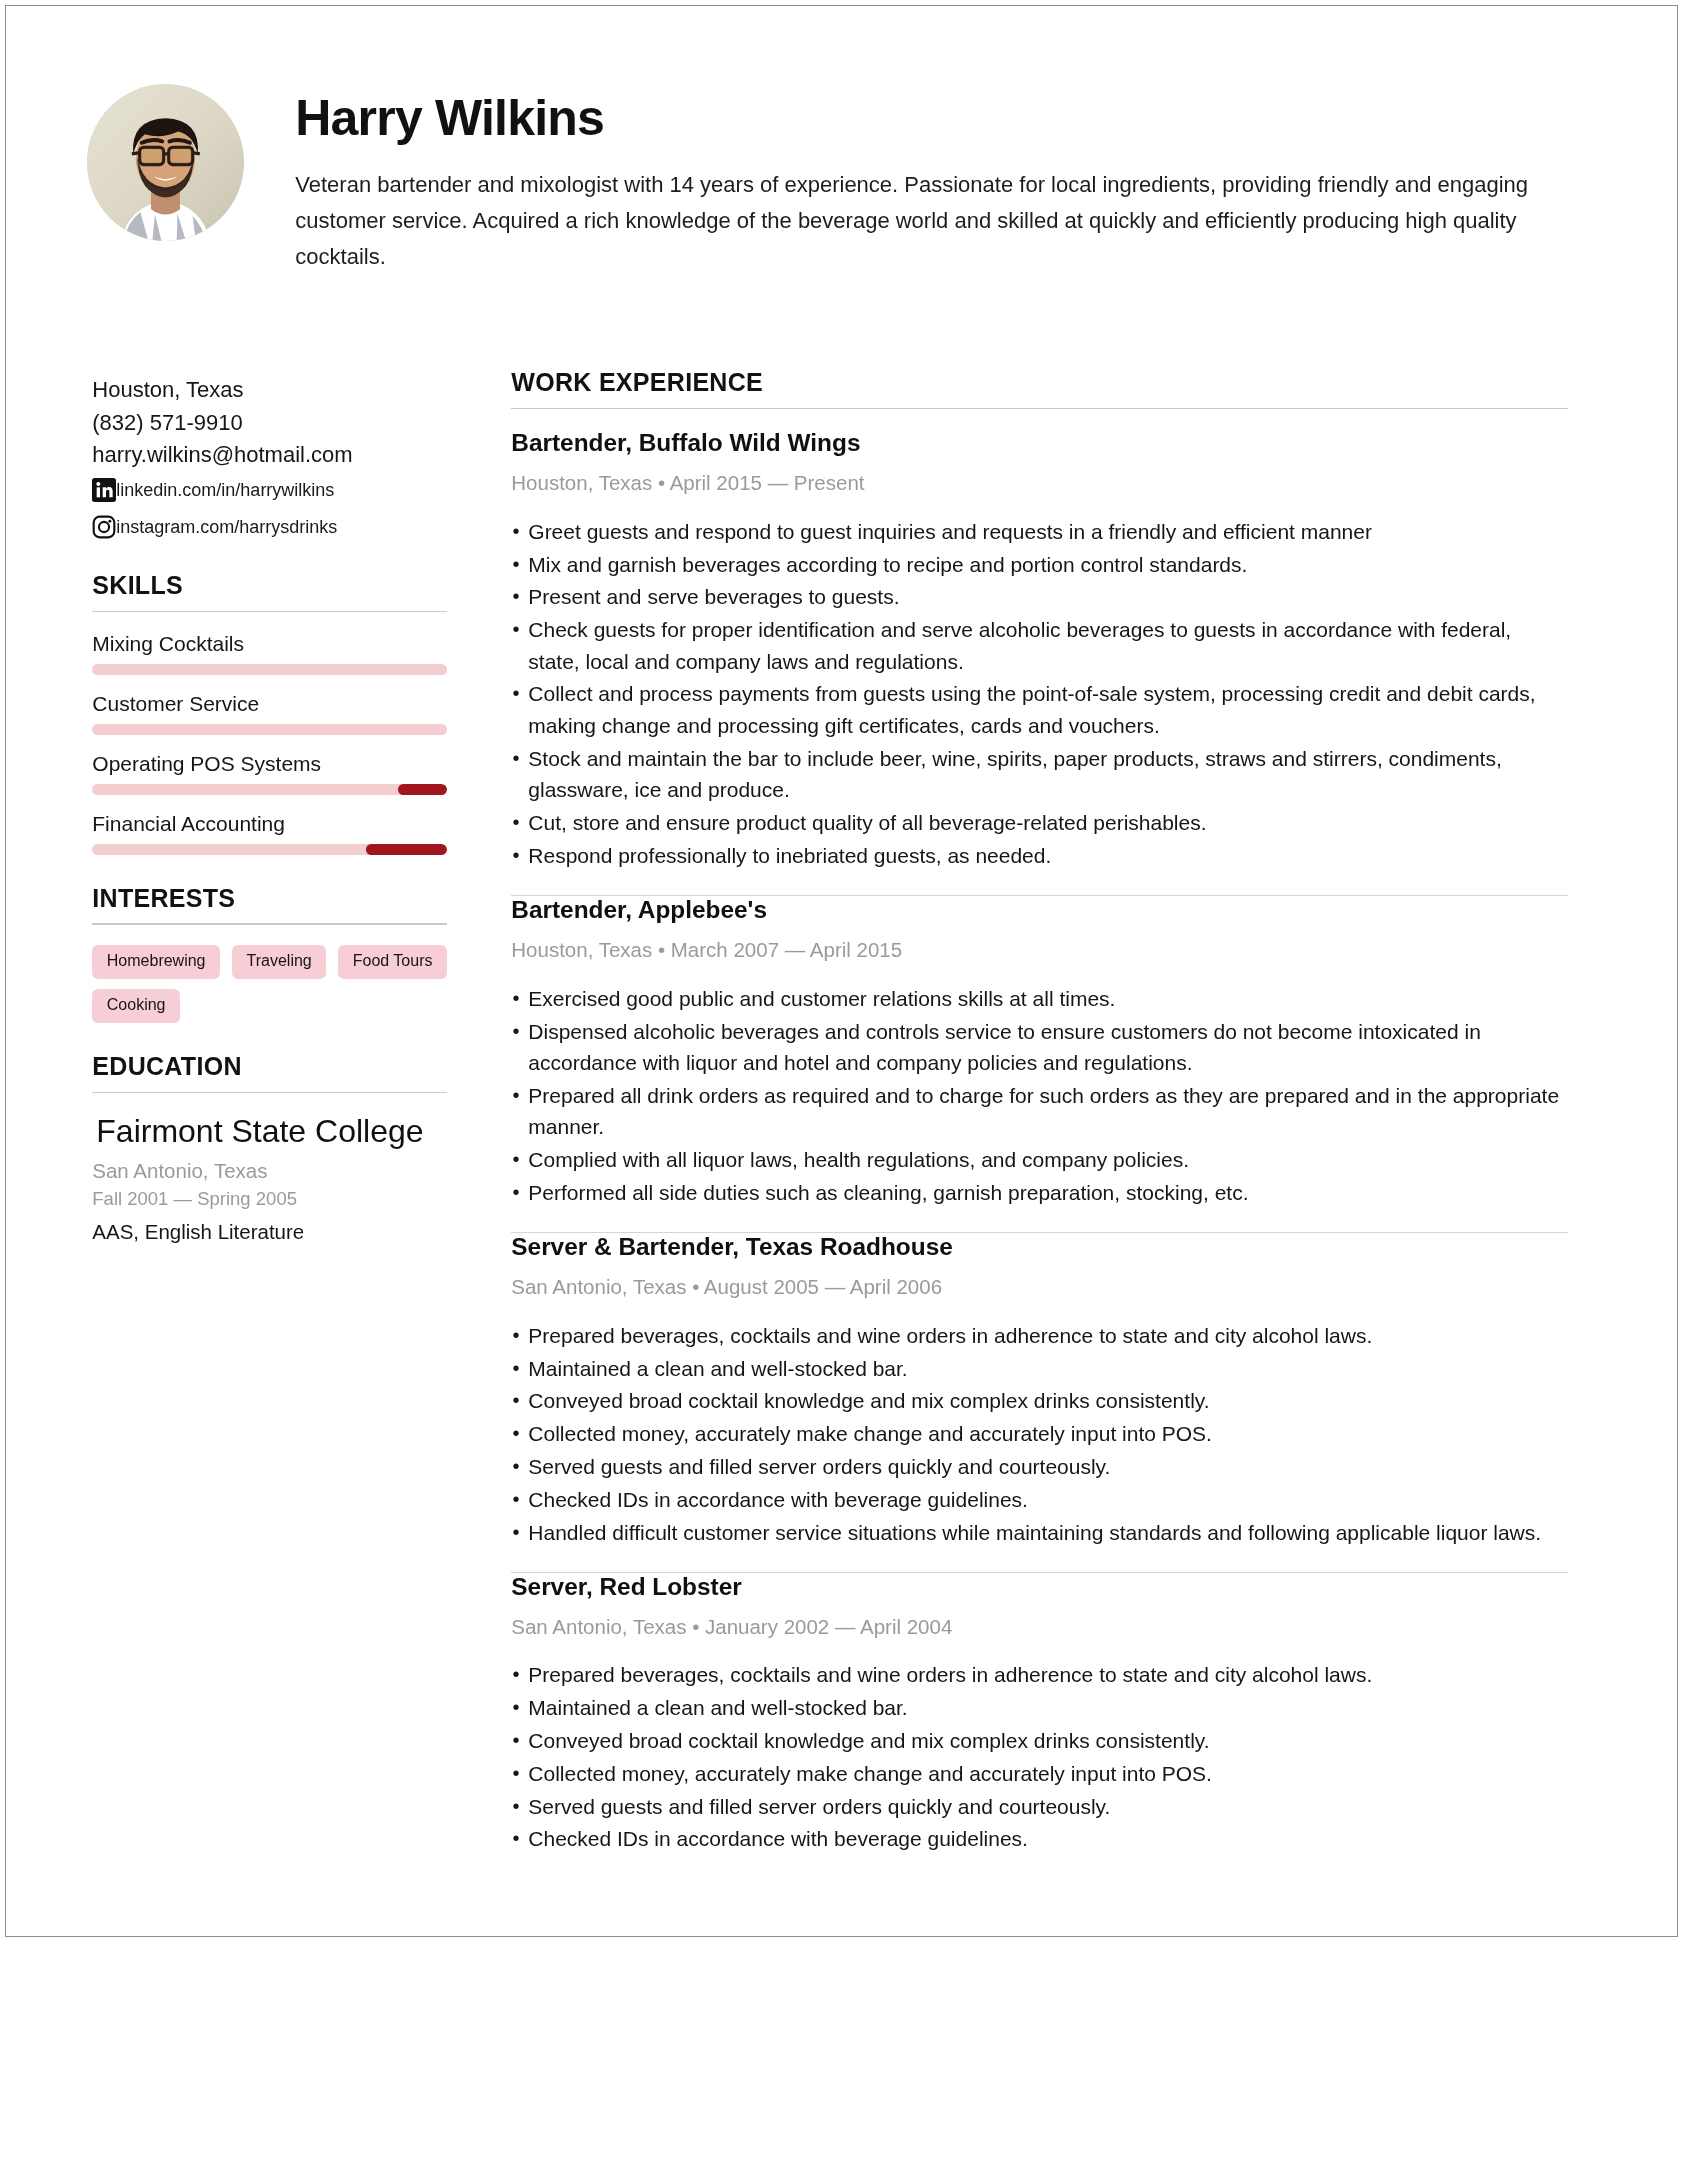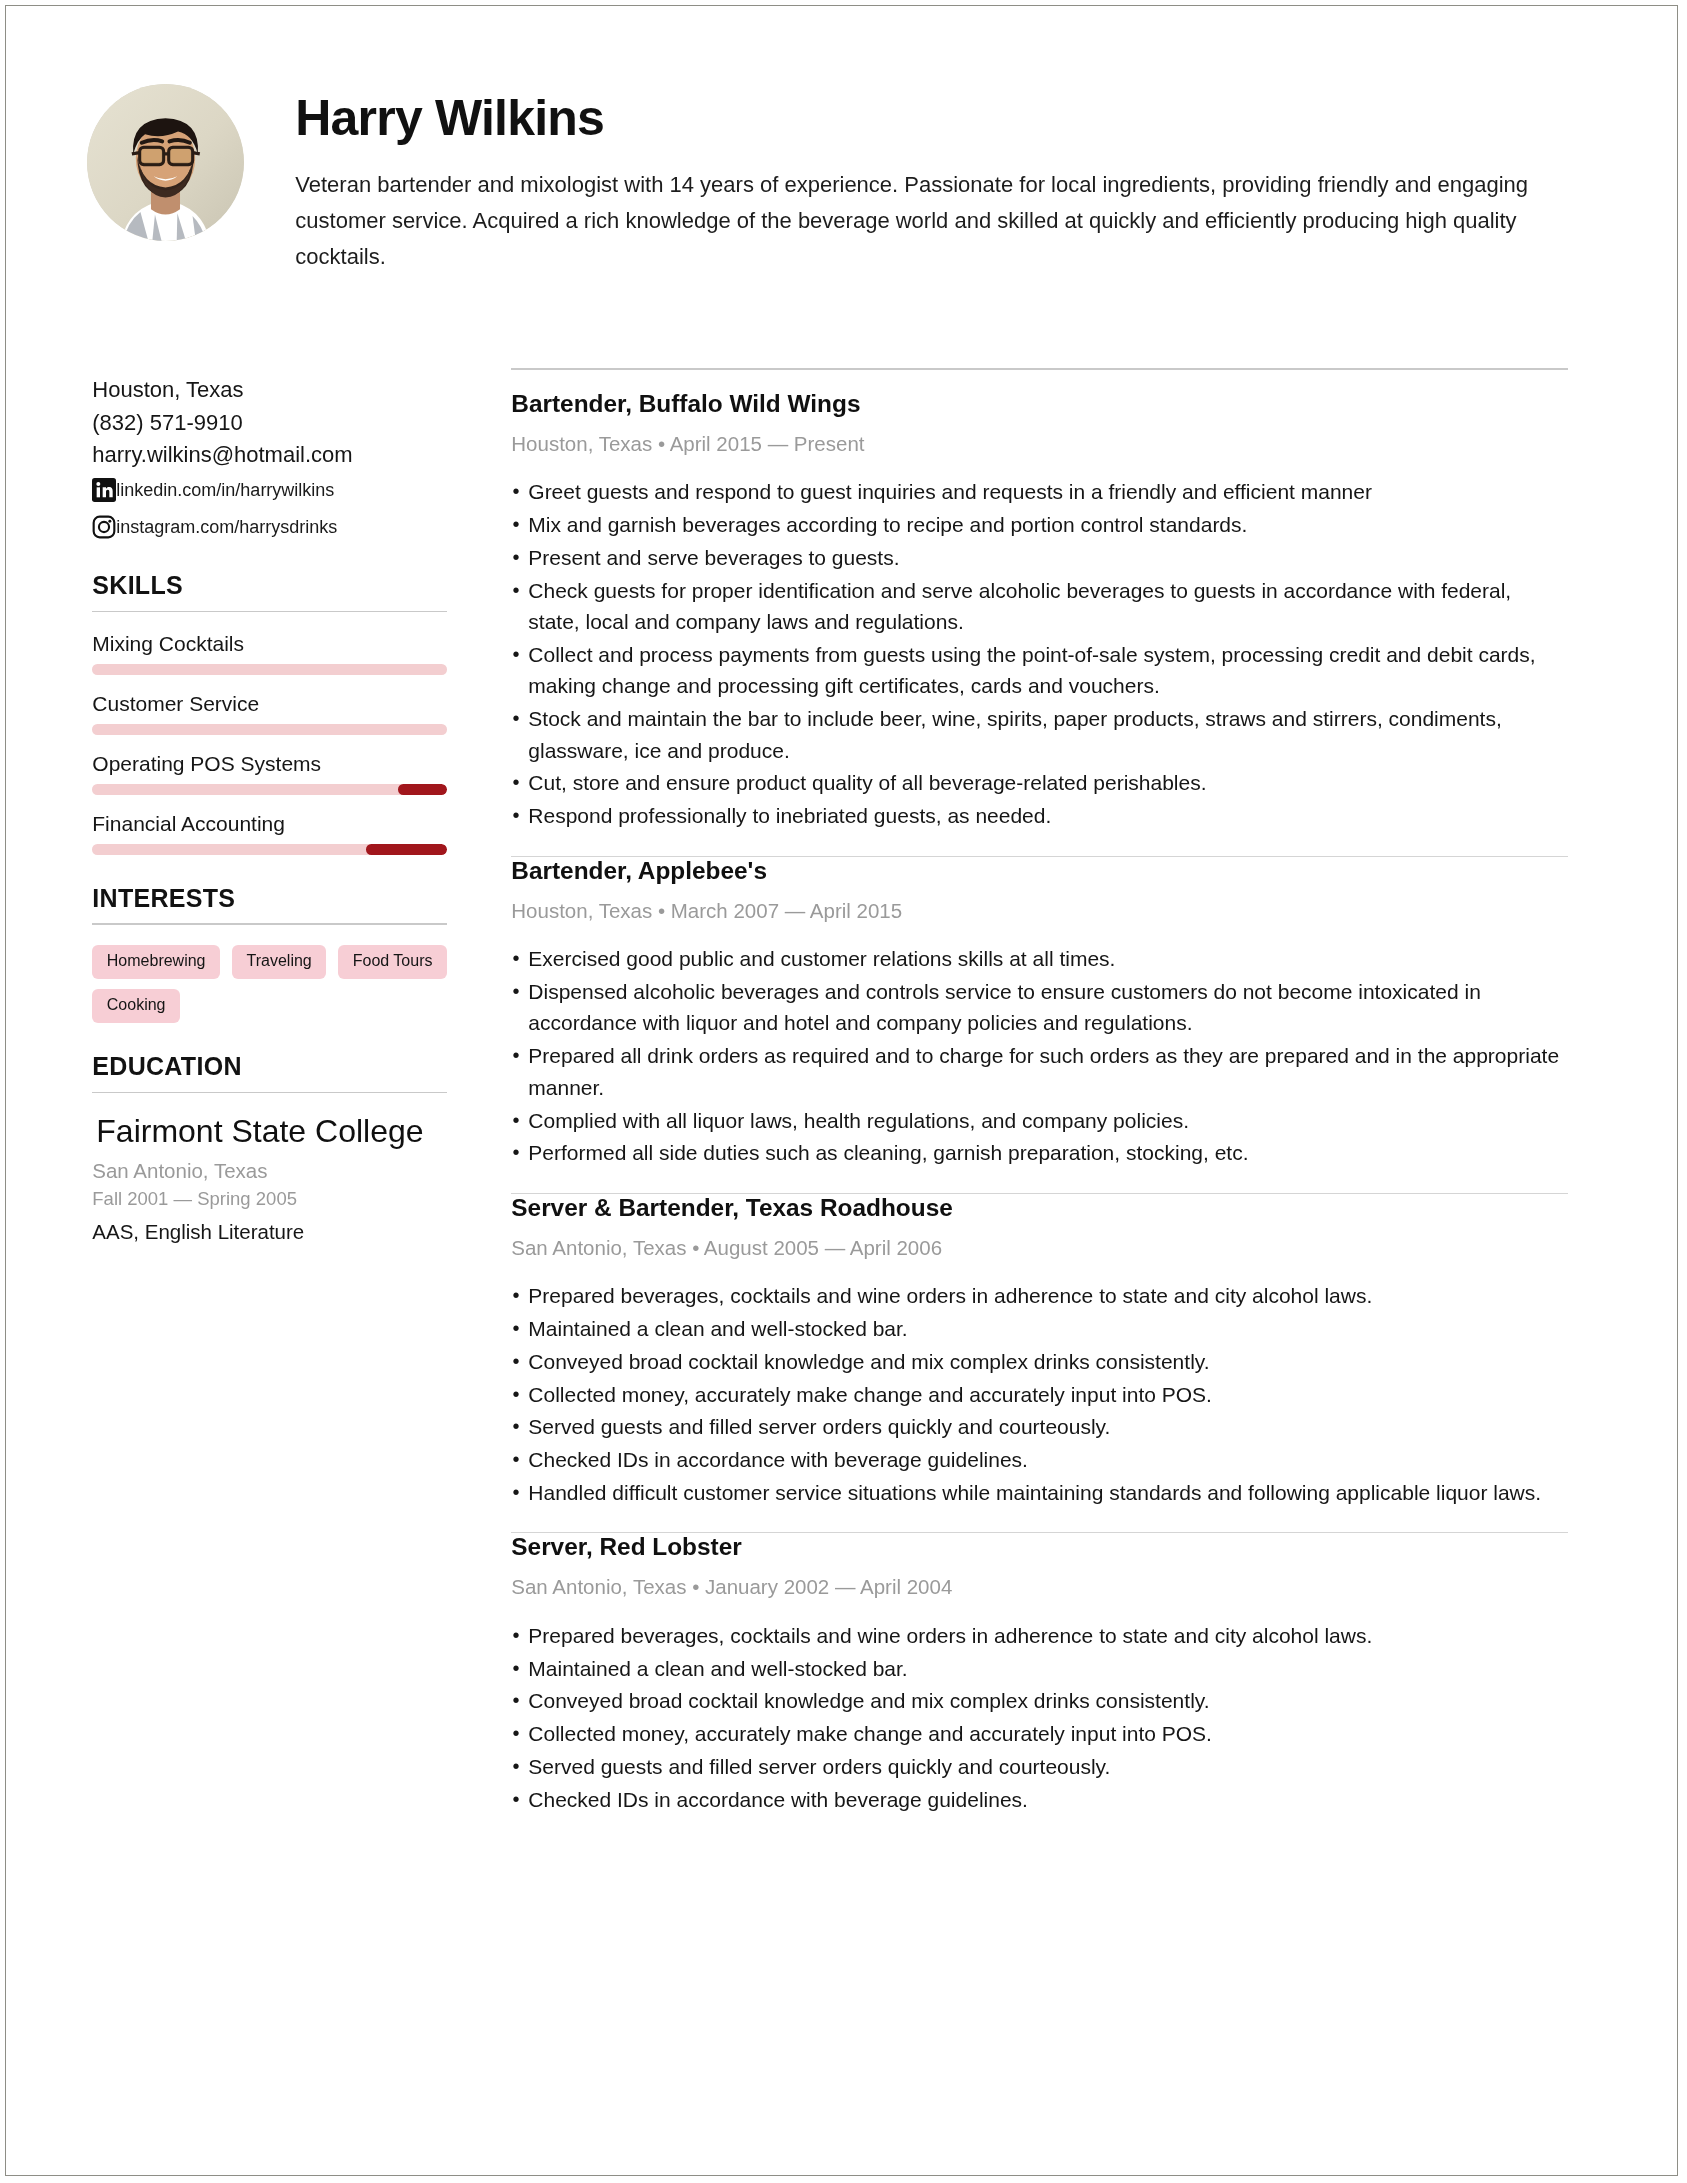--- a/index.html
+++ b/index.html
@@ -6,21 +6,21 @@
   html,body{margin:0;padding:0;background:#ffffff;}
   body{
     width:1688px;height:2183px;
     font-family:"Liberation Sans","DejaVu Sans",sans-serif;
     -webkit-font-smoothing:antialiased;
     color:#1a1a1a;
     overflow:hidden;
   }
   .page-frame{
     position:absolute;left:5.3px;top:5.3px;
-    width:1673px;height:2171px;
+    width:1673px;height:1932px;
     border:1.3px solid #8e8e86;
     background:#fca5a5;
     box-sizing:border-box;
   }
   .sheet{
     position:absolute;left:0;top:0;right:0;bottom:0;
     padding:0;
     background:#ffffff;
   }
 
@@ -252,20 +252,21 @@
               <div class="edu-meta">San Antonio, Texas</div>
               <div class="edu-meta small">Fall 2001 — Spring 2005</div>
               <div class="edu-degree">AAS, English Literature</div>
             </div>
           </div>
       </div>
 
     </div>
 
     <div class="main">
+      <div class="sec-title">WORK EXPERIENCE</div>
       <div class="sec-rule"></div>
       <div id="jobs-list">
           <div class="job">
             <div class="job-title">Bartender, Buffalo Wild Wings</div>
             <div class="job-meta">Houston, Texas • April 2015 — Present</div>
             <ul class="bullets">
               <li>Greet guests and respond to guest inquiries and requests in a friendly and efficient manner</li>
               <li>Mix and garnish beverages according to recipe and portion control standards.</li>
               <li>Present and serve beverages to guests.</li>
               <li>Check guests for proper identification and serve alcoholic beverages to guests in accordance with federal, state, local and company laws and regulations.</li>

